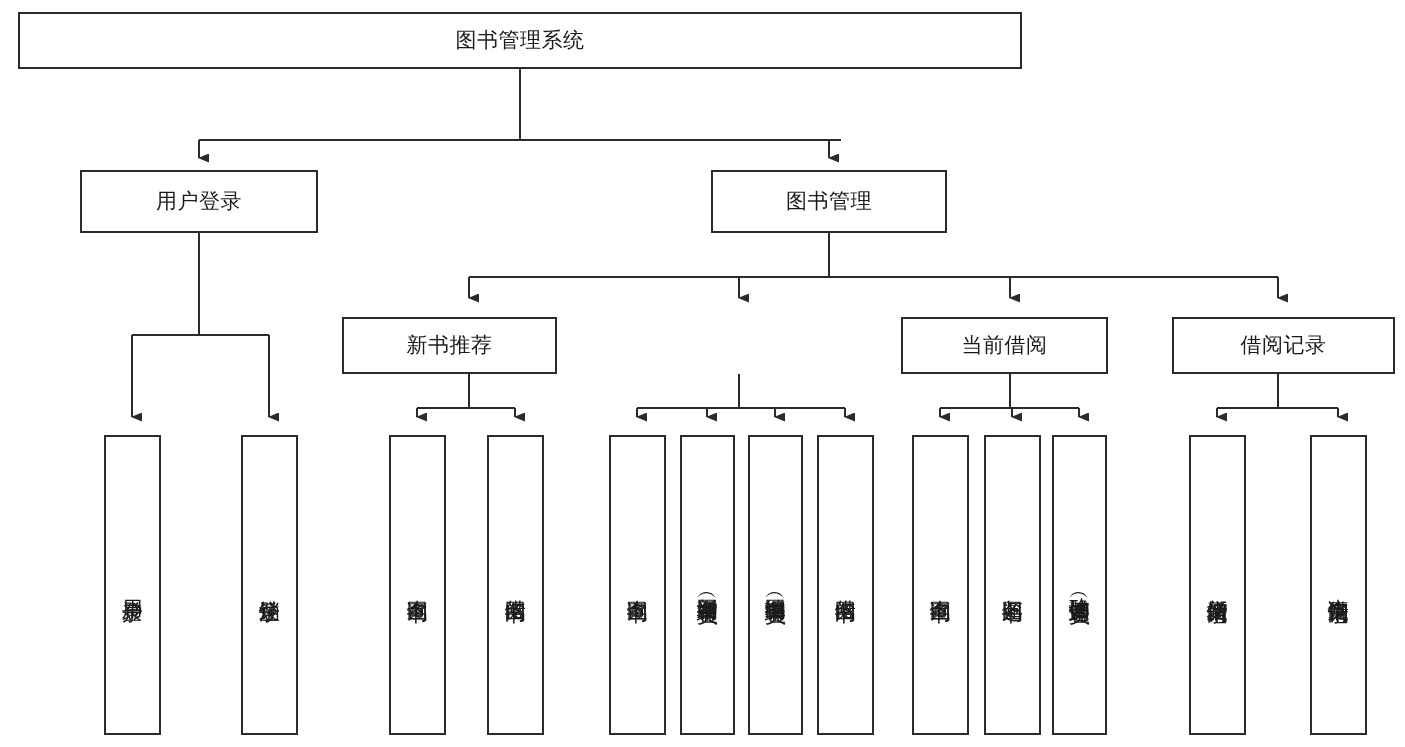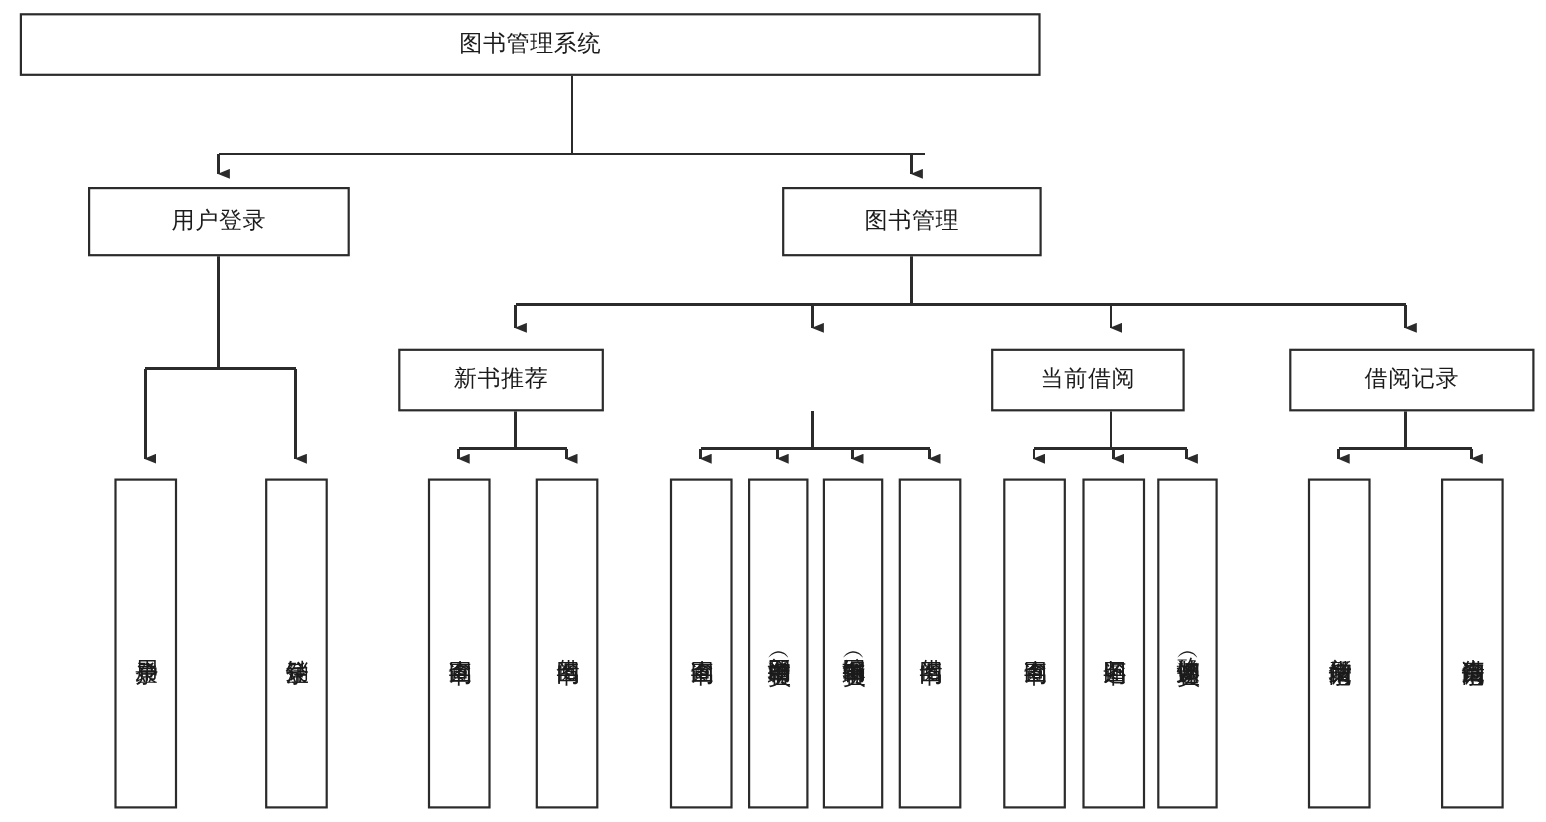--- a/index.html
+++ b/index.html
@@ -111,35 +111,35 @@
       <path d="M1012,408 L1012,417" marker-end="url(#arw)"></path>
       <path d="M1079,408 L1079,417" marker-end="url(#arw)"></path>
 
       <path d="M1278,374 L1278,408"></path>
       <path d="M1217,408 L1338,408"></path>
       <path d="M1217,408 L1217,417" marker-end="url(#arw)"></path>
       <path d="M1338,408 L1338,417" marker-end="url(#arw)"></path>
     </g>
   </svg>
 
-  <div class="node h" style="left: 18px; top: 12px; width: 928px; height: 57px;">
+  <div class="node h" style="left: 18px; top: 12px; width: 1004px; height: 57px;">
     <span class="label">图书管理系统</span>
   </div>
 
   <div class="node h" style="left: 80px; top: 170px; width: 238px; height: 63px;">
     <span class="label">用户登录</span>
   </div>
   <div class="node h" style="left: 711px; top: 170px; width: 236px; height: 63px;">
     <span class="label">图书管理</span>
   </div>
 
-  <div class="node h" style="left: 362px; top: 317px; width: 187px; height: 57px;">
+  <div class="node h" style="left: 342px; top: 317px; width: 215px; height: 57px;">
     <span class="label">新书推荐</span>
   </div>
-  <div class="node h" style="left: 901px; top: 317px; width: 176px; height: 57px; align-items: center;">
+  <div class="node h" style="left: 901px; top: 317px; width: 207px; height: 57px; align-items: center;">
     <span class="label">当前借阅</span>
   </div>
   <div class="node h" style="left: 1172px; top: 317px; width: 223px; height: 57px;">
     <span class="label">借阅记录</span>
   </div>
 
   <div class="node v" style="left: 104px; top: 435px; width: 57px; height: 300px;">
     <span class="label">用户登录</span>
   </div>
   <div class="node v" style="left: 241px; top: 435px; width: 57px; height: 300px;">

